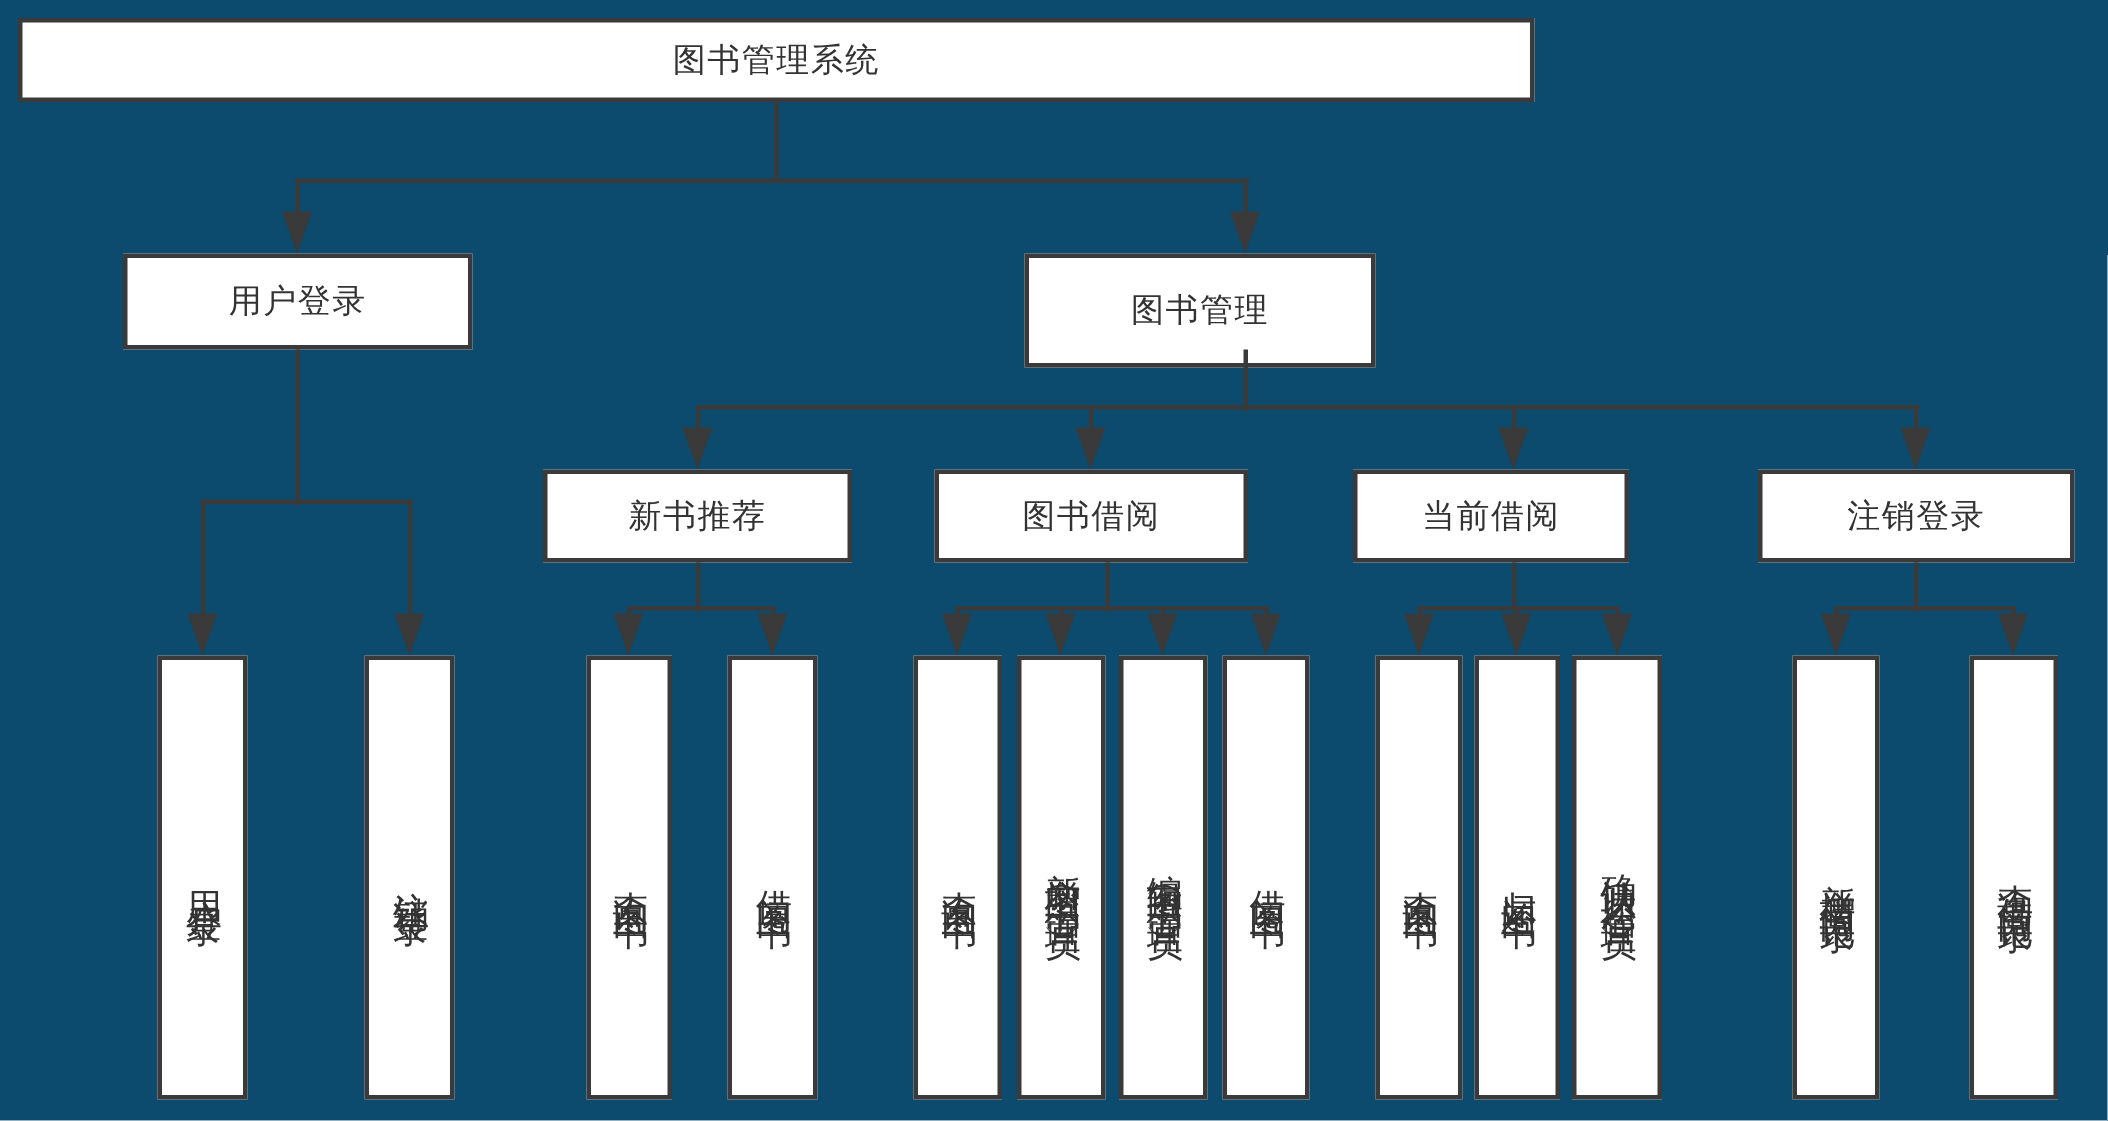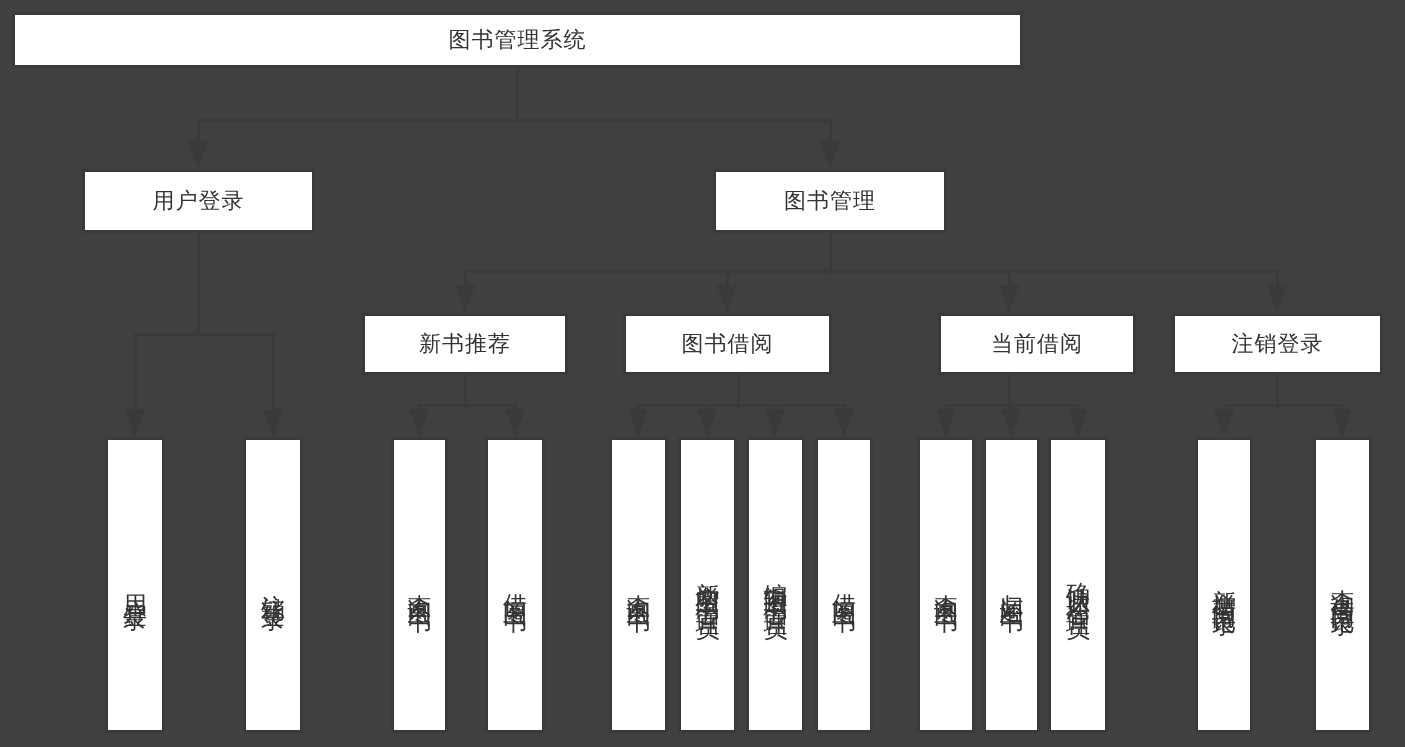--- a/index.html
+++ b/index.html
@@ -1,17 +1,17 @@
 <!DOCTYPE html>
 <html><head>
 <meta charset="utf-8">
 <style>
   html,body{margin:0;padding:0;background:#ffffff;}
   body{font-family:"Liberation Sans","DejaVu Sans",sans-serif;}
-  #stage{position:relative;width:1405px;height:747px;background:#404040;overflow:hidden;}
+  #stage{position:relative;width:1405px;height:747px;background:#0c4a6e;overflow:hidden;}
   .box{position:absolute;box-sizing:border-box;background:#ffffff;border:3px solid #3a3a3a;
        display:flex;align-items:center;justify-content:center;}
   .box .label{font-size:22px;color:#333333;letter-spacing:1px;white-space:nowrap;}
   .leaf .vtext{writing-mode:vertical-lr;font-size:24px;letter-spacing:5px;color:#333333;line-height:1;}
   .ln{position:absolute;background:#3a3a3a;}
   .arr{position:absolute;width:0;height:0;
        border-left:10px solid transparent;border-right:10px solid transparent;
        border-top:28px solid #3a3a3a;}
   .watermark{position:absolute;left:1183px;top:716px;font-size:20px;color:#9e9e9e;
              white-space:nowrap;z-index:5;}
@@ -28,21 +28,21 @@
   <div class="ln" style="left:516px;top:68px;width:3px;height:54px"></div>
   <div class="ln" style="left:197px;top:119px;width:636px;height:3px"></div>
   <div class="ln" style="left:197px;top:119px;width:3px;height:26px"></div>
   <div class="ln" style="left:829px;top:119px;width:3px;height:26px"></div>
   <div class="arr" style="left:188px;top:141px"></div>
   <div class="arr" style="left:820px;top:141px"></div>
 
   <div class="box" style="left:82px;top:169px;width:233px;height:64px">
     <span class="label">用户登录</span>
   </div>
-  <div class="box" style="left:713px;top:169px;width:234px;height:64px">
+  <div class="box" style="left:683px;top:169px;width:234px;height:76px">
     <span class="label">图书管理</span>
   </div>
 
   <div class="ln" style="left:197px;top:233px;width:3px;height:104px"></div>
   <div class="ln" style="left:134px;top:333px;width:141px;height:3px"></div>
   <div class="ln" style="left:134px;top:333px;width:3px;height:79px"></div>
   <div class="ln" style="left:272px;top:333px;width:3px;height:79px"></div>
   <div class="arr" style="left:125px;top:409px"></div>
   <div class="arr" style="left:263px;top:409px"></div>
 
@@ -56,21 +56,21 @@
   <div class="arr" style="left:717px;top:285px"></div>
   <div class="arr" style="left:999px;top:285px"></div>
   <div class="arr" style="left:1267px;top:285px"></div>
 
   <div class="box" style="left:362px;top:313px;width:206px;height:62px">
     <span class="label">新书推荐</span>
   </div>
   <div class="box" style="left:623px;top:313px;width:209px;height:62px">
     <span class="label">图书借阅</span>
   </div>
-  <div class="box" style="left:938px;top:313px;width:198px;height:62px">
+  <div class="box" style="left:902px;top:313px;width:184px;height:62px">
     <span class="label">当前借阅</span>
   </div>
   <div class="box" style="left:1172px;top:313px;width:211px;height:62px">
     <span class="label">注销登录</span>
   </div>
 
   <div class="ln" style="left:464px;top:375px;width:3px;height:33px"></div>
   <div class="ln" style="left:418px;top:404px;width:99px;height:3px"></div>
   <div class="ln" style="left:418px;top:404px;width:3px;height:9px"></div>
   <div class="ln" style="left:514px;top:404px;width:3px;height:9px"></div>

